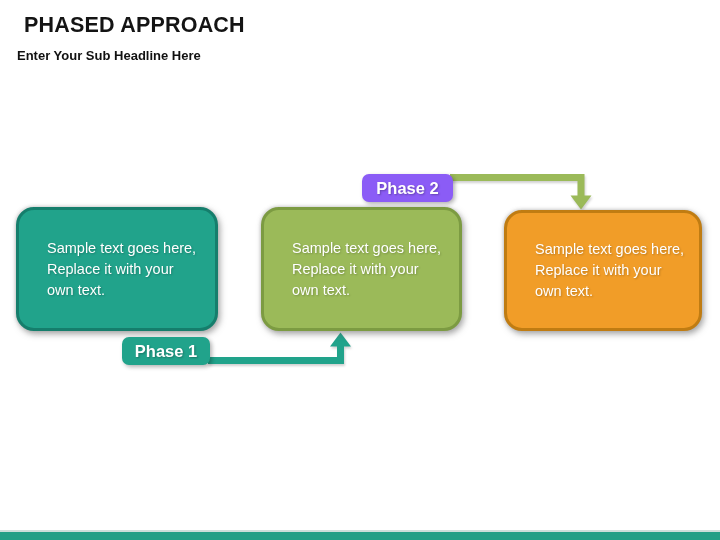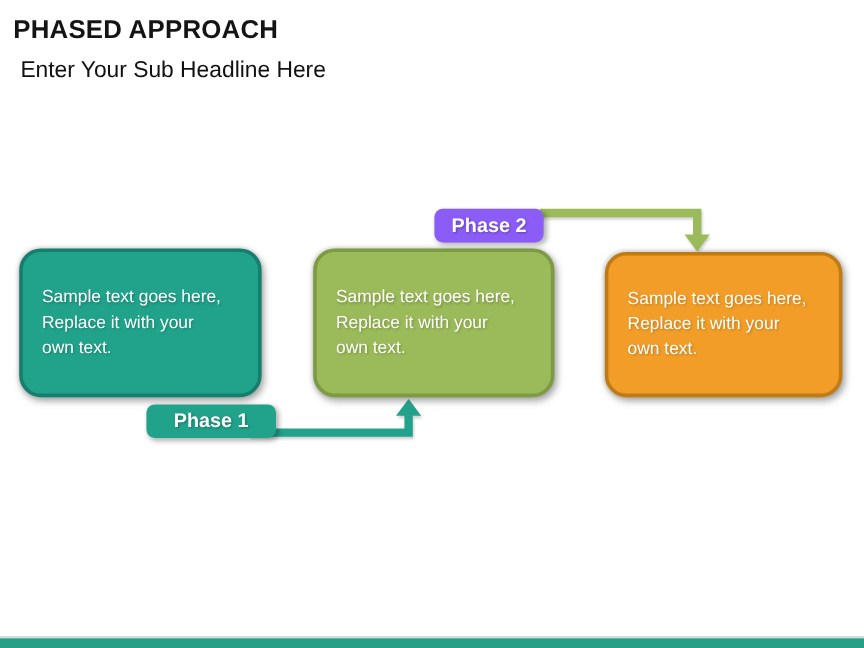--- a/index.html
+++ b/index.html
@@ -1,53 +1,53 @@
 <!DOCTYPE html>
 <html><head>
 <meta charset="utf-8">
 <style>
   html,body{margin:0;padding:0;background:#ffffff;}
   .slide{
     position:relative;width:720px;height:540px;background:#ffffff;overflow:hidden;
     font-family:"Liberation Sans", sans-serif;
   }
   .title{
-    position:absolute;left:11px;top:13px;margin:0;
+    position:absolute;left:24px;top:13px;margin:0;
     font-size:21.5px;font-weight:700;color:#141414;letter-spacing:0.2px;
   }
   .subtitle{
     position:absolute;left:17px;top:48px;
-    font-size:19px;font-weight:400;color:#111111;
+    font-size:13px;font-weight:700;color:#111111;
   }
   .connectors{position:absolute;left:0;top:0;pointer-events:none;}
   .connectors .stroke{filter:drop-shadow(1px 2px 1px rgba(0,0,0,0.18));}
   .phase-box{
     position:absolute;box-sizing:border-box;
     border:3px solid;border-radius:18px;
     box-shadow:2px 3px 6px rgba(90,90,90,0.55), -1px -1px 3px rgba(160,160,160,0.35);
     display:flex;align-items:center;
   }
   .box1{left:16px;top:207px;width:202px;height:124px;}
   .box2{left:261px;top:207px;width:201px;height:124px;}
   .box3{left:504px;top:210px;width:198px;height:121px;}
   .box-text{
     padding:0 10px 0 16px;color:#ffffff;
     font-size:14.5px;line-height:21px;
     text-shadow:1px 1px 2px rgba(0,0,0,0.22);
   }
-  .box-text .line{display:block;}
+  .box-text .line{display:block;margin-left:12px;}
   .phase-label{
     position:absolute;box-sizing:border-box;border-radius:7px;
     display:flex;align-items:center;justify-content:center;
     color:#ffffff;font-size:16.5px;font-weight:700;
     box-shadow:2px 2px 4px rgba(0,0,0,0.30);
     text-shadow:1px 1px 2px rgba(0,0,0,0.28);
     z-index:3;
   }
-  .label1{left:122px;top:337px;width:108px;height:28px;}
+  .label1{left:122px;top:337px;width:88px;height:28px;}
   .label2{left:362px;top:174px;width:91px;height:28px;}
   .label3{left:603px;top:333px;width:95px;height:29px;}
   .footer-bar{
     position:absolute;left:0;bottom:0;width:720px;height:8px;
     border-top:2px solid #cfdeda;
   }
 </style>
 </head>
 <body>
 

